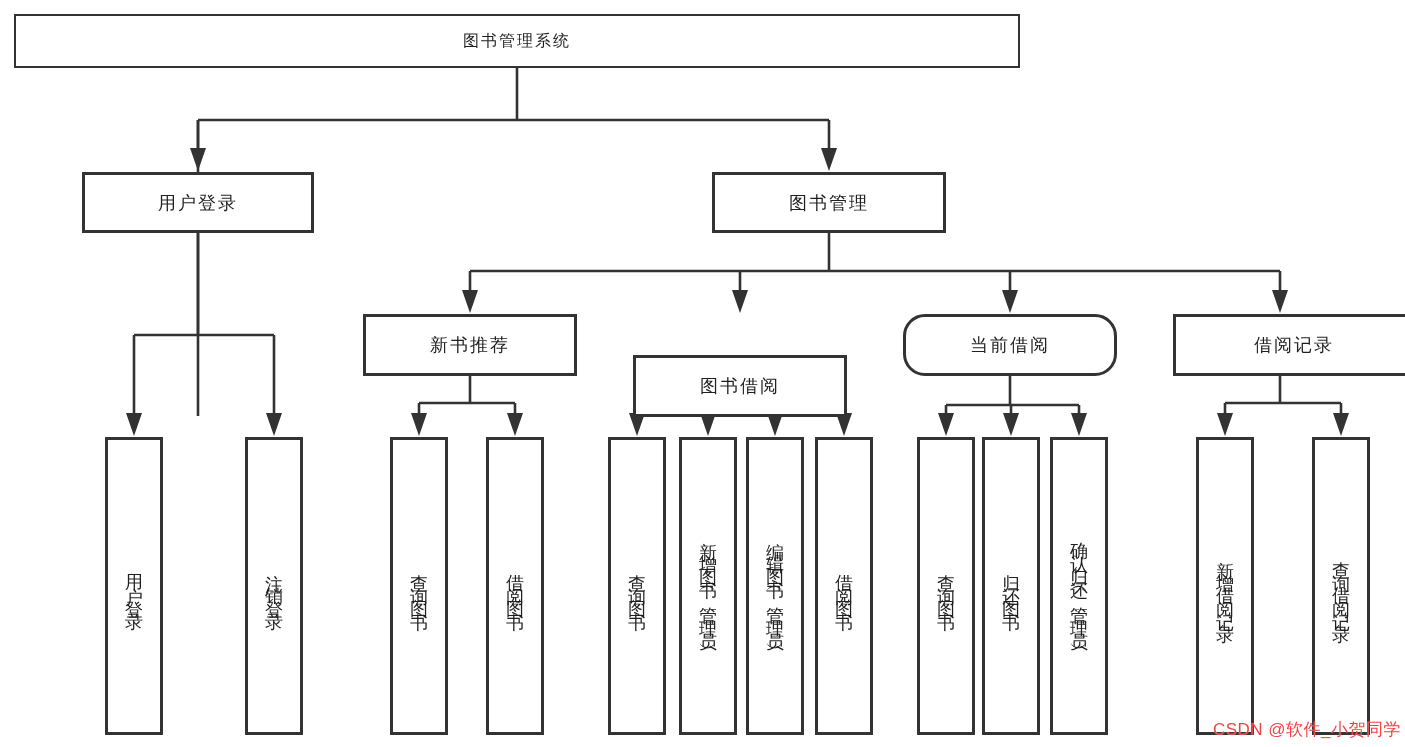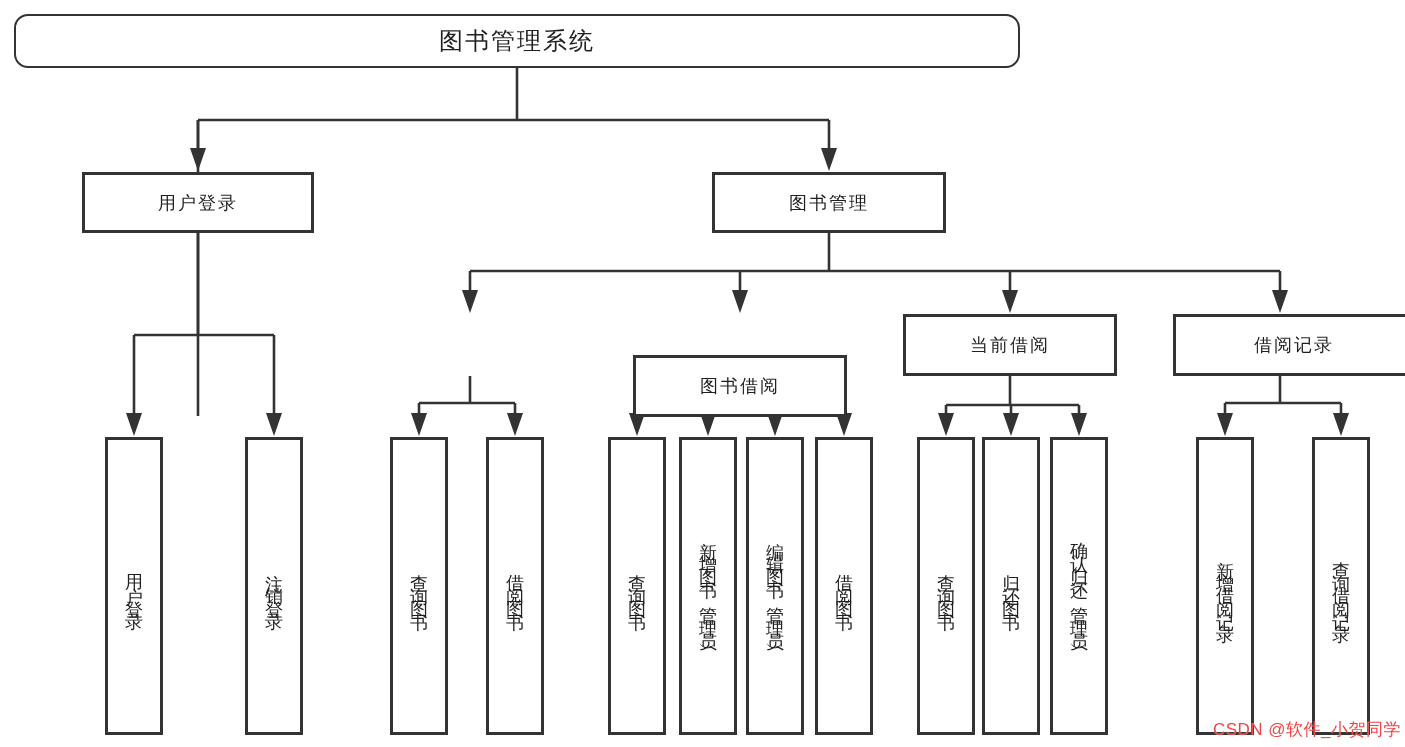--- a/index.html
+++ b/index.html
@@ -29,22 +29,21 @@
     align-items: center;
     justify-content: center;
     font-size: 18px;
     color: #1f1f1f;
     letter-spacing: 2px;
     z-index: 2;
   }
 
   .node.root {
     border-width: 2px;
-    font-size: 24px;
-    border-radius: 14px;
+    font-size: 16px;
   }
 
   .leaf span {
     writing-mode: vertical-rl;
     text-orientation: mixed;
     letter-spacing: 13px;
     line-height: 1;
     white-space: nowrap;
     font-size: 18px;
     color: #1f1f1f;
@@ -121,24 +120,27 @@
     <span>图书管理系统</span>
   </div>
 
   <div class="node" style="left:82px; top:172px; width:232px; height:61px;">
     <span>用户登录</span>
   </div>
   <div class="node" style="left:712px; top:172px; width:234px; height:61px;">
     <span>图书管理</span>
   </div>
 
+  <div class="node" style="left:363px; top:314px; width:214px; height:62px;">
+    <span>新书推荐</span>
+  </div>
   <div class="node" style="left:633px; top:314px; width:214px; height:62px;margin-top:41px;">
     <span>图书借阅</span>
   </div>
-  <div class="node" style="left:903px; top:314px; width:214px; height:62px;">
+  <div class="node" style="left:903px; top:314px; width:214px; height:62px;border-radius:22px;">
     <span>当前借阅</span>
   </div>
   <div class="node" style="left:1173px; top:314px; width:242px; height:62px;">
     <span>借阅记录</span>
   </div>
 
   <div class="node leaf" style="left:105px; top:437px; width:58px; height:298px;">
     <span>用户登录</span>
   </div>
   <div class="node leaf" style="left:245px; top:437px; width:58px; height:298px;">

